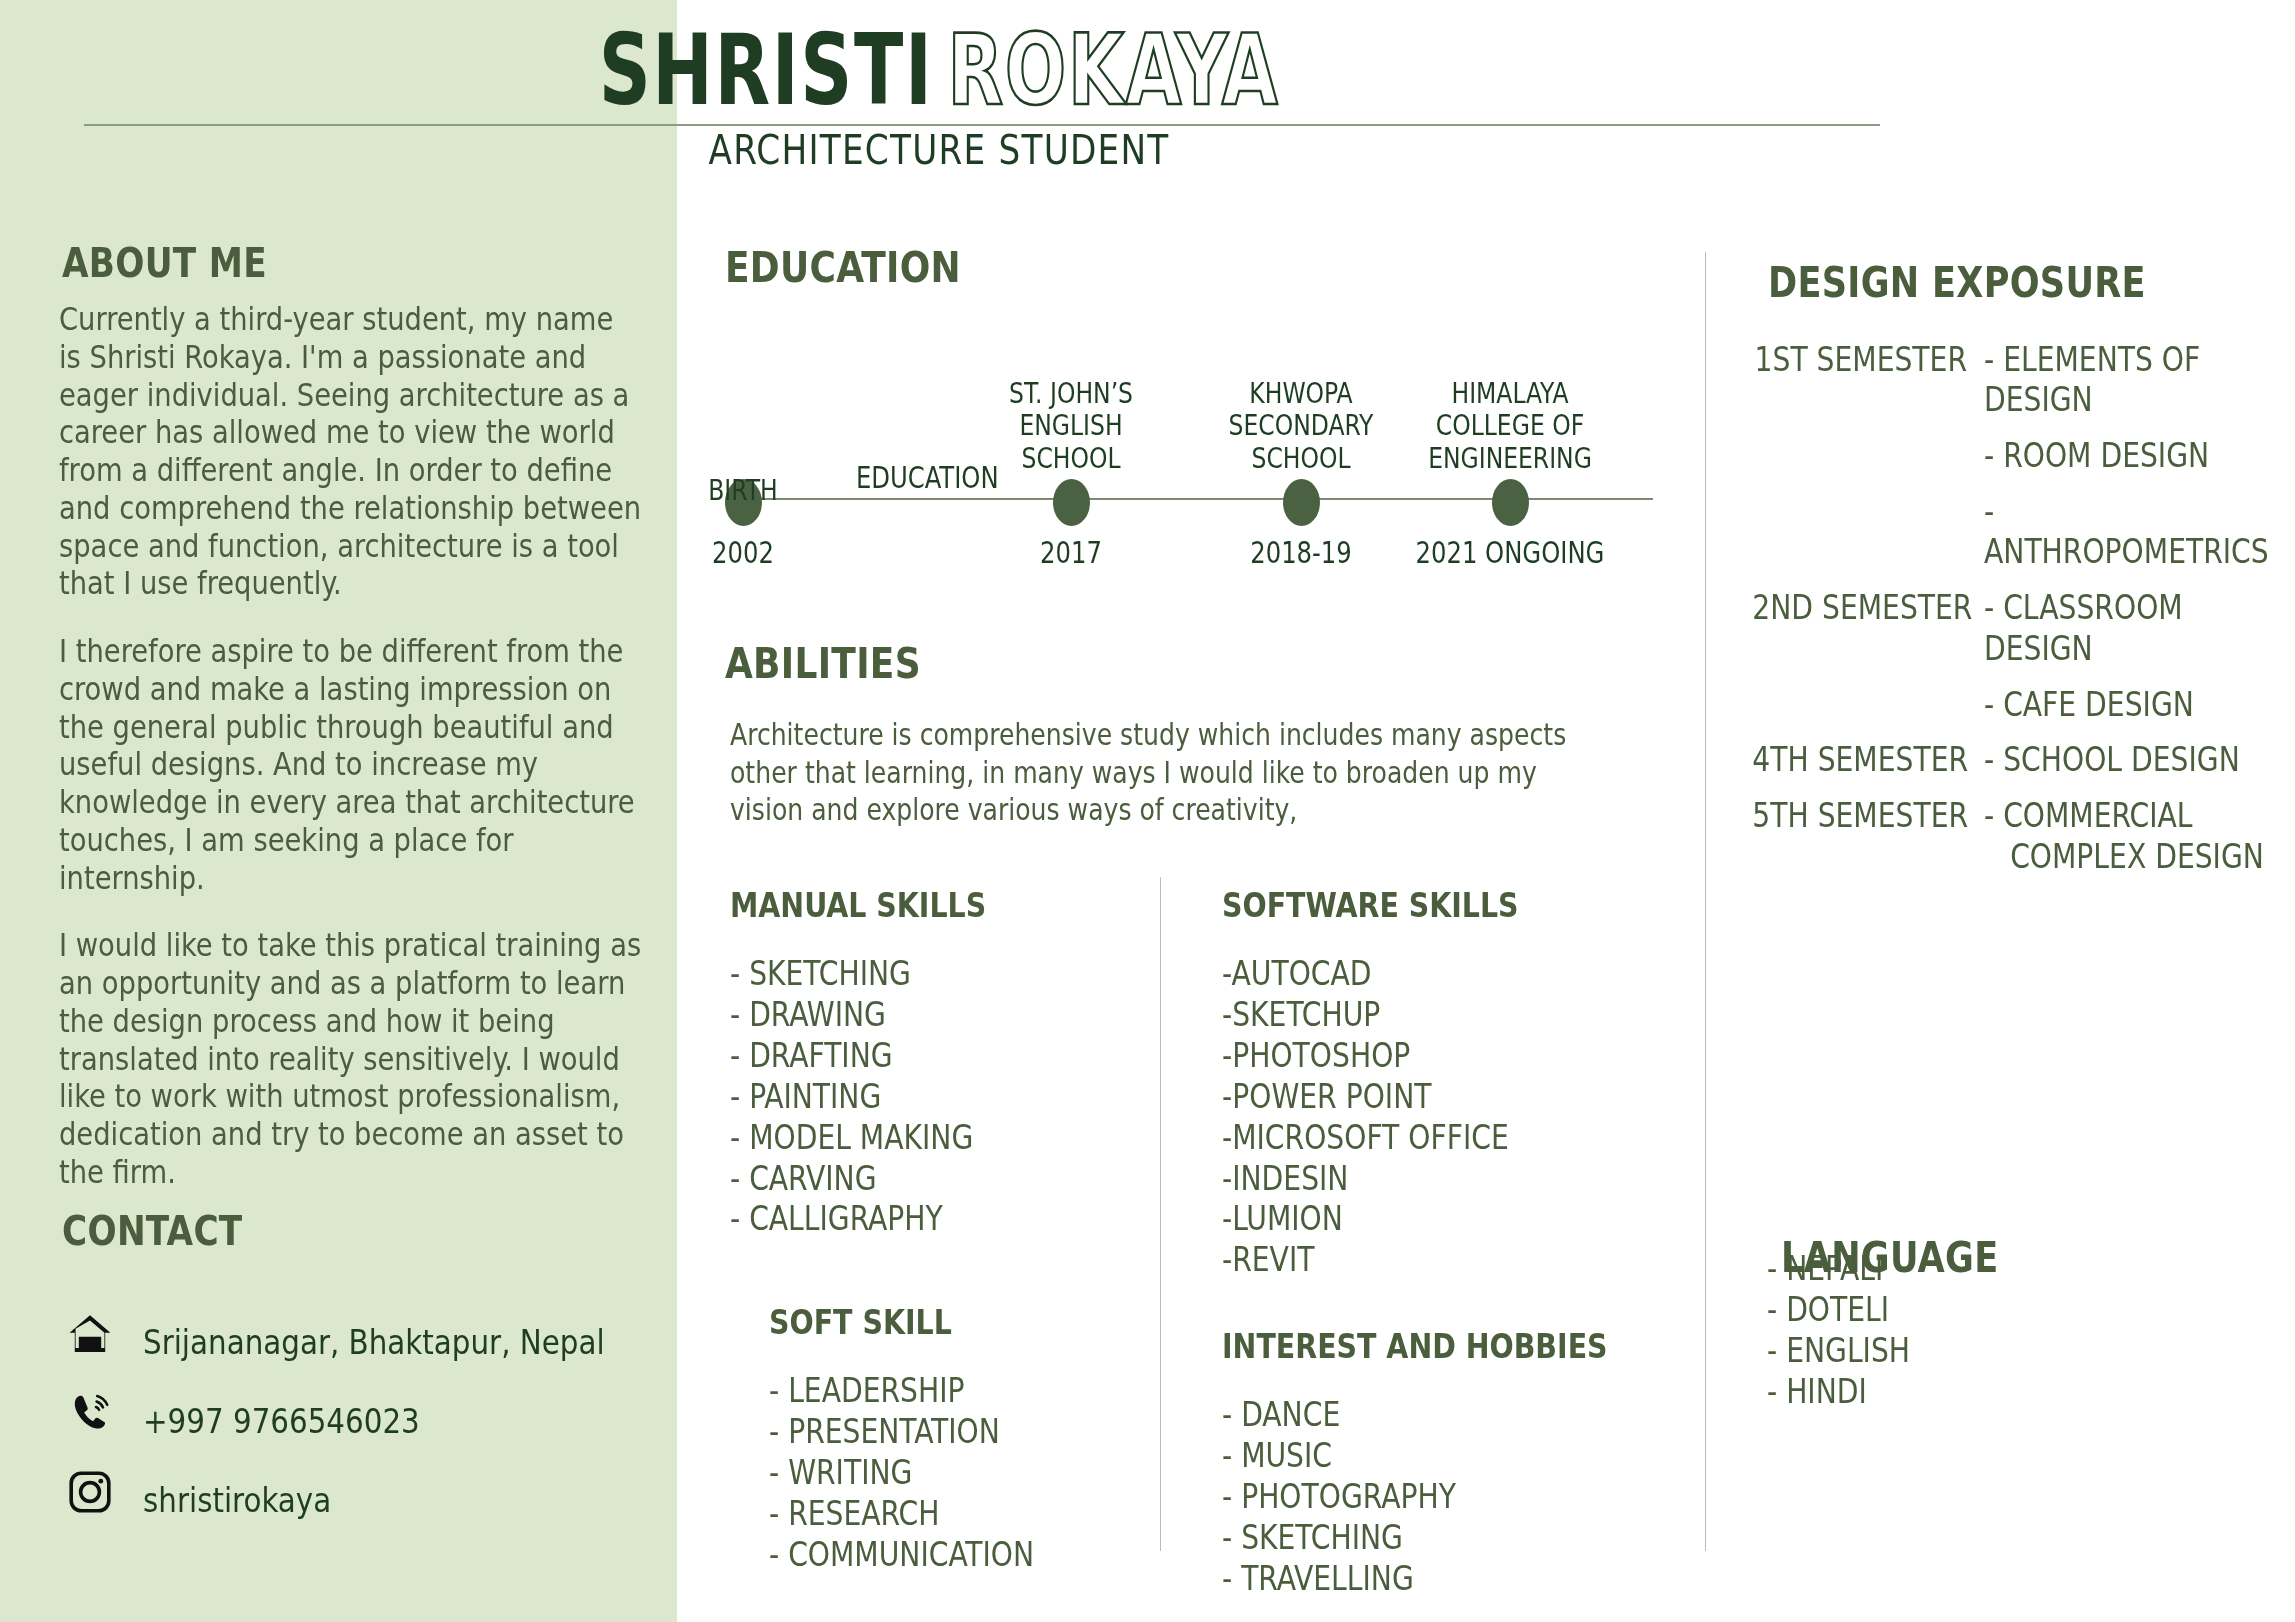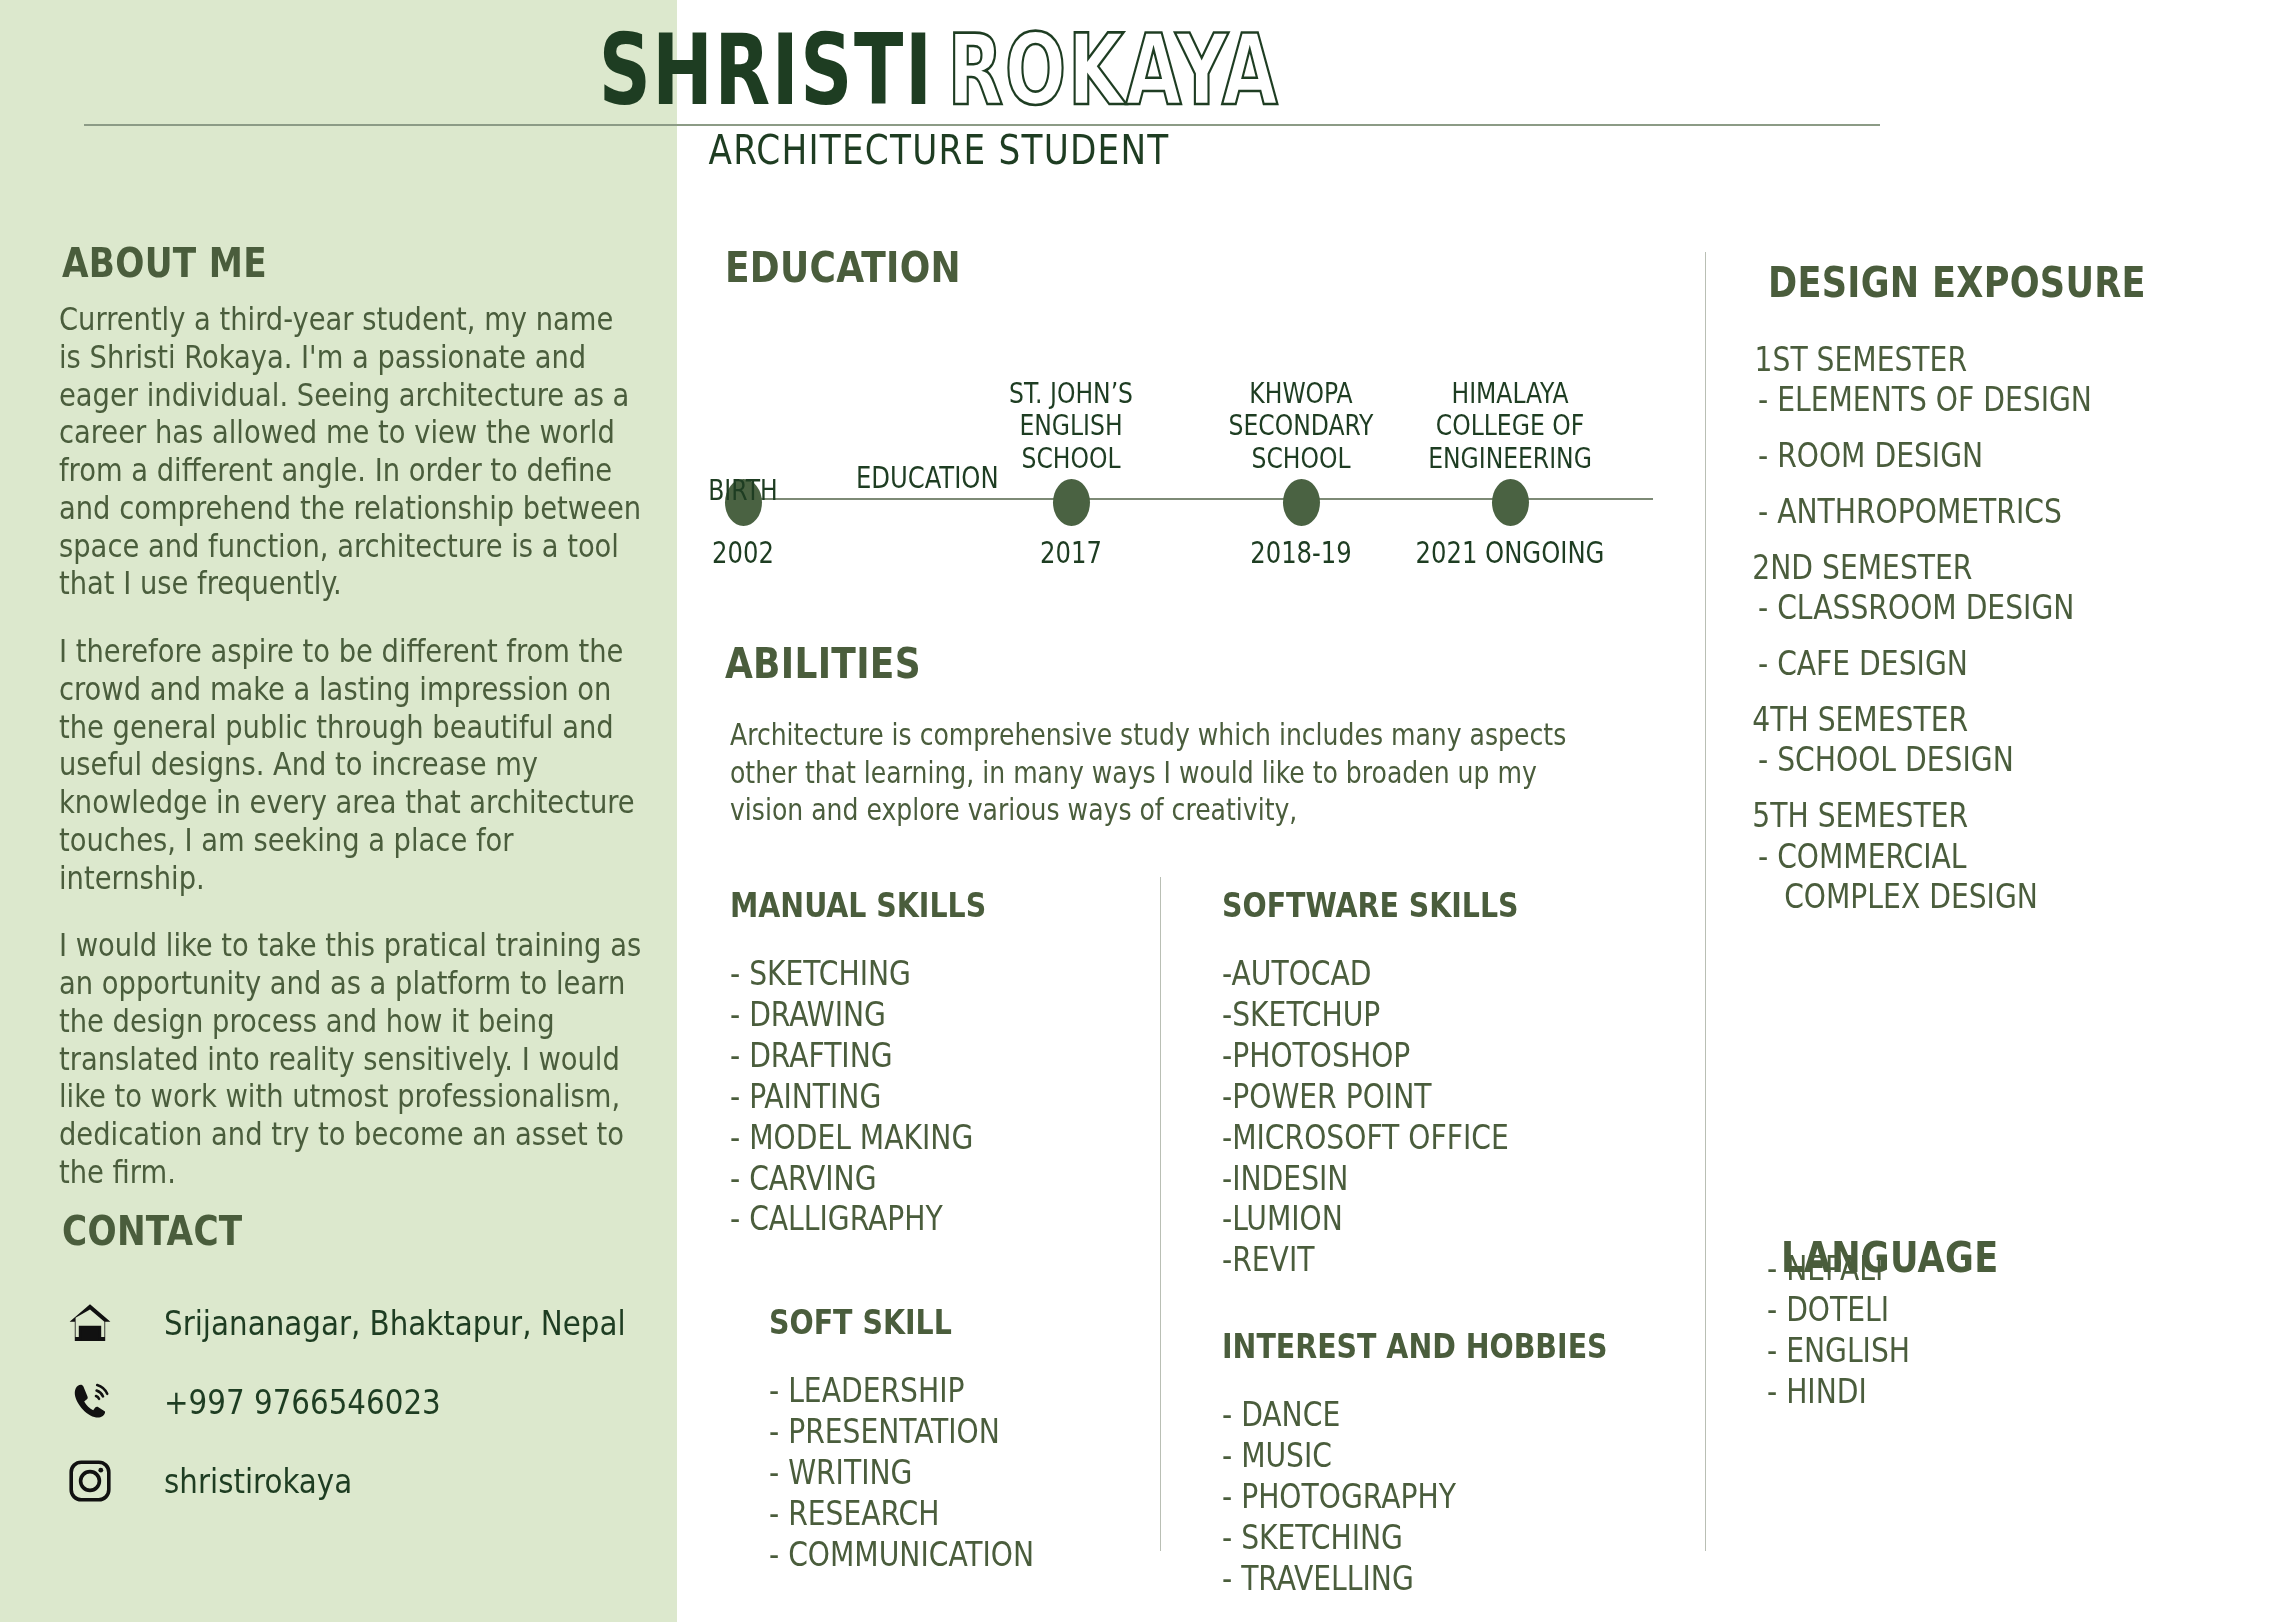--- a/index.html
+++ b/index.html
@@ -109,23 +109,22 @@
     left: 62px; top: 1207px;
     font-size: 41px;
   }
   #contact-list {
     position: absolute;
     left: 62px; top: 1283px;
     width: 615px;
   }
   .contact-row {
     display: flex;
-    align-items: center;
+    align-items: flex-end;
     height: 79px;
-    gap: 21px;
   }
   .contact-icon {
     width: 56px;
     min-width: 56px;
     height: 56px;
     display: flex;
     align-items: center;
     justify-content: center;
   }
   .contact-text {
@@ -259,21 +258,20 @@
   }
   #exposure-list {
     position: absolute;
     left: 1741px; top: 340px;
     width: 550px;
   }
   .exp-row {
     display: flex;
     align-items: flex-start;
     margin-bottom: 15.7px;
-    flex-direction: column;
   }
   .exp-sem {
     width: 226px;
     min-width: 226px;
     text-align: right;
     font-family: "Liberation Sans Narrow", "DejaVu Sans Condensed", "Liberation Sans", sans-serif;
     font-size: 33px;
     line-height: 1.22;
     color: #4a5d3c;
     white-space: nowrap;

